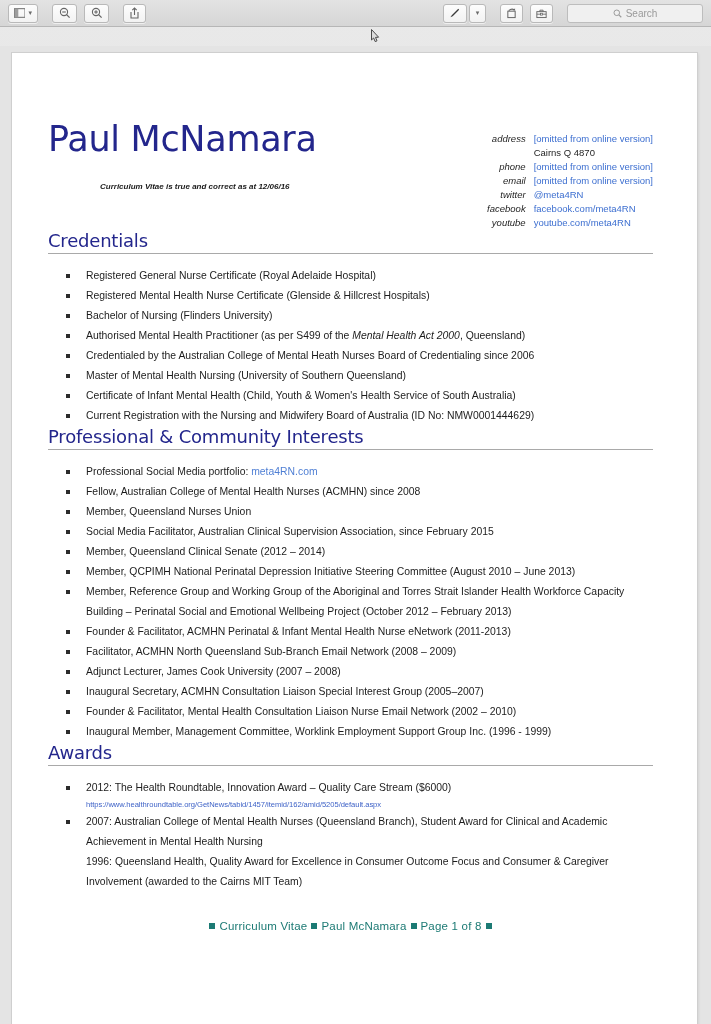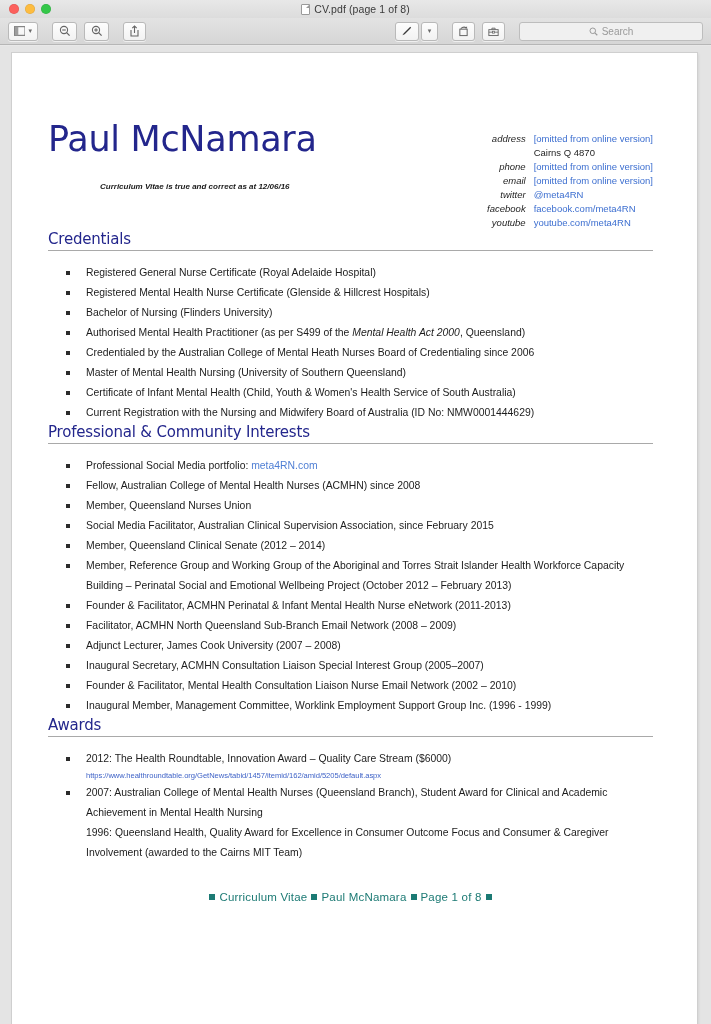--- a/index.html
+++ b/index.html
@@ -69,21 +69,21 @@
     box-shadow: 0 1px 0 rgba(255,255,255,.6);
     padding: 0 5px;
     cursor: default;
   }
   .gap-sm { width: 7px; }
   .gap-md { width: 14px; }
   .tb-chev { font-size: 7px; margin-left: 3px; color: #6a6a6a; }
   .spacer { flex: 1 1 auto; }
 
   #search-box {
-    width: 184px; height: 19px;
+    width: 136px; height: 19px;
     background: #f0f0f0;
     border: 1px solid #bdbdbd;
     border-radius: 3px;
     display: flex; align-items: center; justify-content: center;
     gap: 4px;
     font-size: 10px; color: #9a9a9a;
   }
 
   
   #cursor {
@@ -156,21 +156,21 @@
   }
   .c-value.link { color: #3d6fd0; }
   .c-sub {
     color: #1f1f1f;
     line-height: 14px;
     white-space: nowrap;
   }
 
   h2.section {
     font-family: "DejaVu Sans", sans-serif;
-    font-size: 15px;
+    font-size: 18px;
     font-weight: 400;
     color: #23268c;
     margin: 0;
     padding: 0 0 2px 0;
     border-bottom: 1px solid #a9a9a9;
     letter-spacing: -0.2px;
   }
   .sec-credentials { margin-top: 22px; }
   .sec-interests  { margin-top: 28px; }
   .sec-awards     { margin-top: 28px; }
@@ -219,31 +219,20 @@
     background: #1c7a74;
     margin: 0 4px 1px 4px;
     vertical-align: middle;
   }
 </style>
 </head>
 <body>
 
 <div id="window">
 
-  <div id="titlebar">
-    <div id="traffic">
-      <span class="light red"></span>
-      <span class="light yellow"></span>
-      <span class="light green"></span>
-    </div>
-    <div id="title">
-      <span id="doc-badge"></span>
-      <span>CV.pdf (page 1 of 8)</span>
-    </div>
-  </div>
 
   <div id="toolbar">
 
     <div class="tb-btn" style="width:30px;">
       <svg width="12" height="10" viewBox="0 0 12 10">
         <rect x="0.5" y="0.5" width="11" height="9" fill="none" stroke="#666" stroke-width="1"></rect>
         <rect x="0.5" y="0.5" width="4" height="9" fill="#9d9d9d" stroke="none"></rect>
       </svg>
       <span class="tb-chev">▾</span>
     </div>
@@ -365,20 +354,21 @@
               <li>Certificate of Infant Mental Health (Child, Youth &amp; Women's Health Service of South Australia)</li>
               <li>Current Registration with the Nursing and Midwifery Board of Australia (ID No: NMW0001444629)</li>
             </ul>
             <h2 class="section sec-interests">Professional &amp; Community Interests</h2>
             <ul class="cv-list">
               <li>Professional Social Media portfolio: <span class="inline-link">meta4RN.com</span></li>
               <li>Fellow, Australian College of Mental Health Nurses (ACMHN) since 2008</li>
               <li>Member, Queensland Nurses Union</li>
               <li>Social Media Facilitator, Australian Clinical Supervision Association, since February 2015</li>
               <li>Member, Queensland Clinical Senate (2012 – 2014)</li>
+              <li>Member, QCPIMH National Perinatal Depression Initiative Steering Committee (August 2010 – June 2013)</li>
               <li>Member, Reference Group and Working Group of the Aboriginal and Torres Strait Islander Health Workforce Capacity Building – Perinatal Social and Emotional Wellbeing Project (October 2012 – February 2013)</li>
               <li>Founder &amp; Facilitator, ACMHN Perinatal &amp; Infant Mental Health Nurse eNetwork (2011-2013)</li>
               <li>Facilitator, ACMHN North Queensland Sub-Branch Email Network (2008 – 2009)</li>
               <li>Adjunct Lecturer, James Cook University (2007 – 2008)</li>
               <li>Inaugural Secretary, ACMHN Consultation Liaison Special Interest Group (2005–2007)</li>
               <li>Founder &amp; Facilitator, Mental Health Consultation Liaison Nurse Email Network (2002 – 2010)</li>
               <li>Inaugural Member, Management Committee, Worklink Employment Support Group Inc. (1996 - 1999)</li>
             </ul>
             <h2 class="section sec-awards">Awards</h2>
             <ul class="cv-list">

